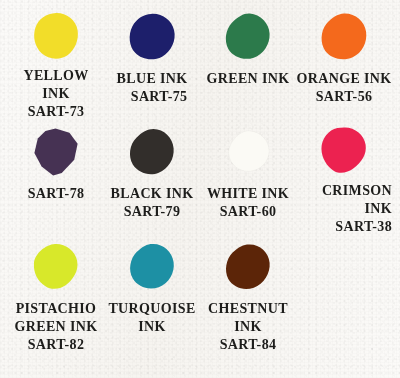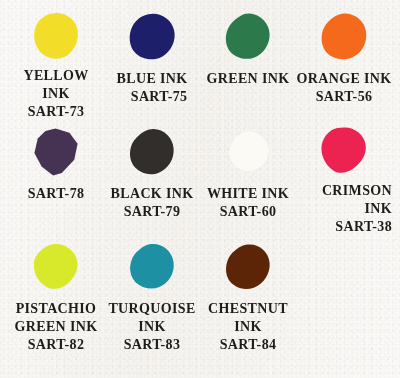--- a/index.html
+++ b/index.html
@@ -234,21 +234,20 @@
       <div class="blot-wrap">
         <div class="blot">
           <svg viewBox="0 0 100 100">
             <path d="M51 2 C73 1 92 18 95 40 C98 62 85 84 64 92 C43 100 20 91 10 74 C0 57 4 33 18 19 C30 7 40 2 51 2 Z" fill="#1d90a4"></path>
           </svg>
         </div>
       </div>
       <div class="labels" style="color: rgb(29, 29, 27);">
         <span class="label-name">TURQUOISE
 INK</span>
-        <span class="label-code">SART-83</span>
       </div>
     </div>
 
     <div class="cell">
       <div class="blot-wrap">
         <div class="blot">
           <svg viewBox="0 0 100 100">
             <path d="M52 3 C74 2 93 19 95 41 C97 63 83 85 62 93 C41 101 19 92 9 75 C0 58 4 34 18 20 C30 8 41 3 52 3 Z" fill="#5c2508"></path>
           </svg>
         </div>

